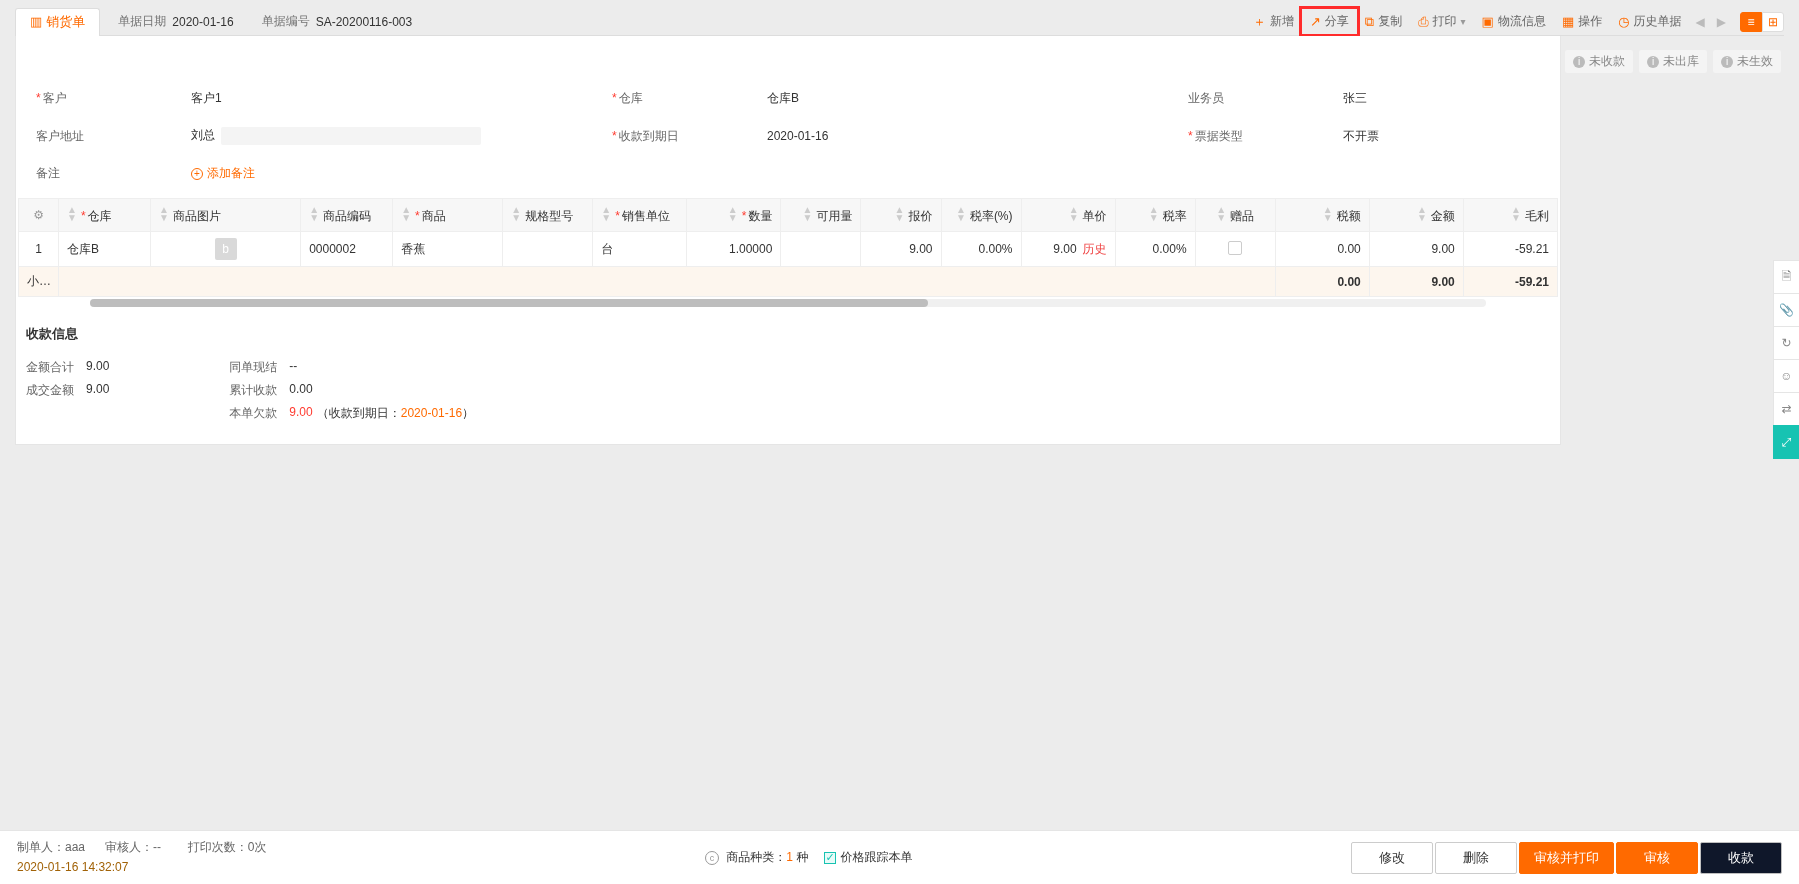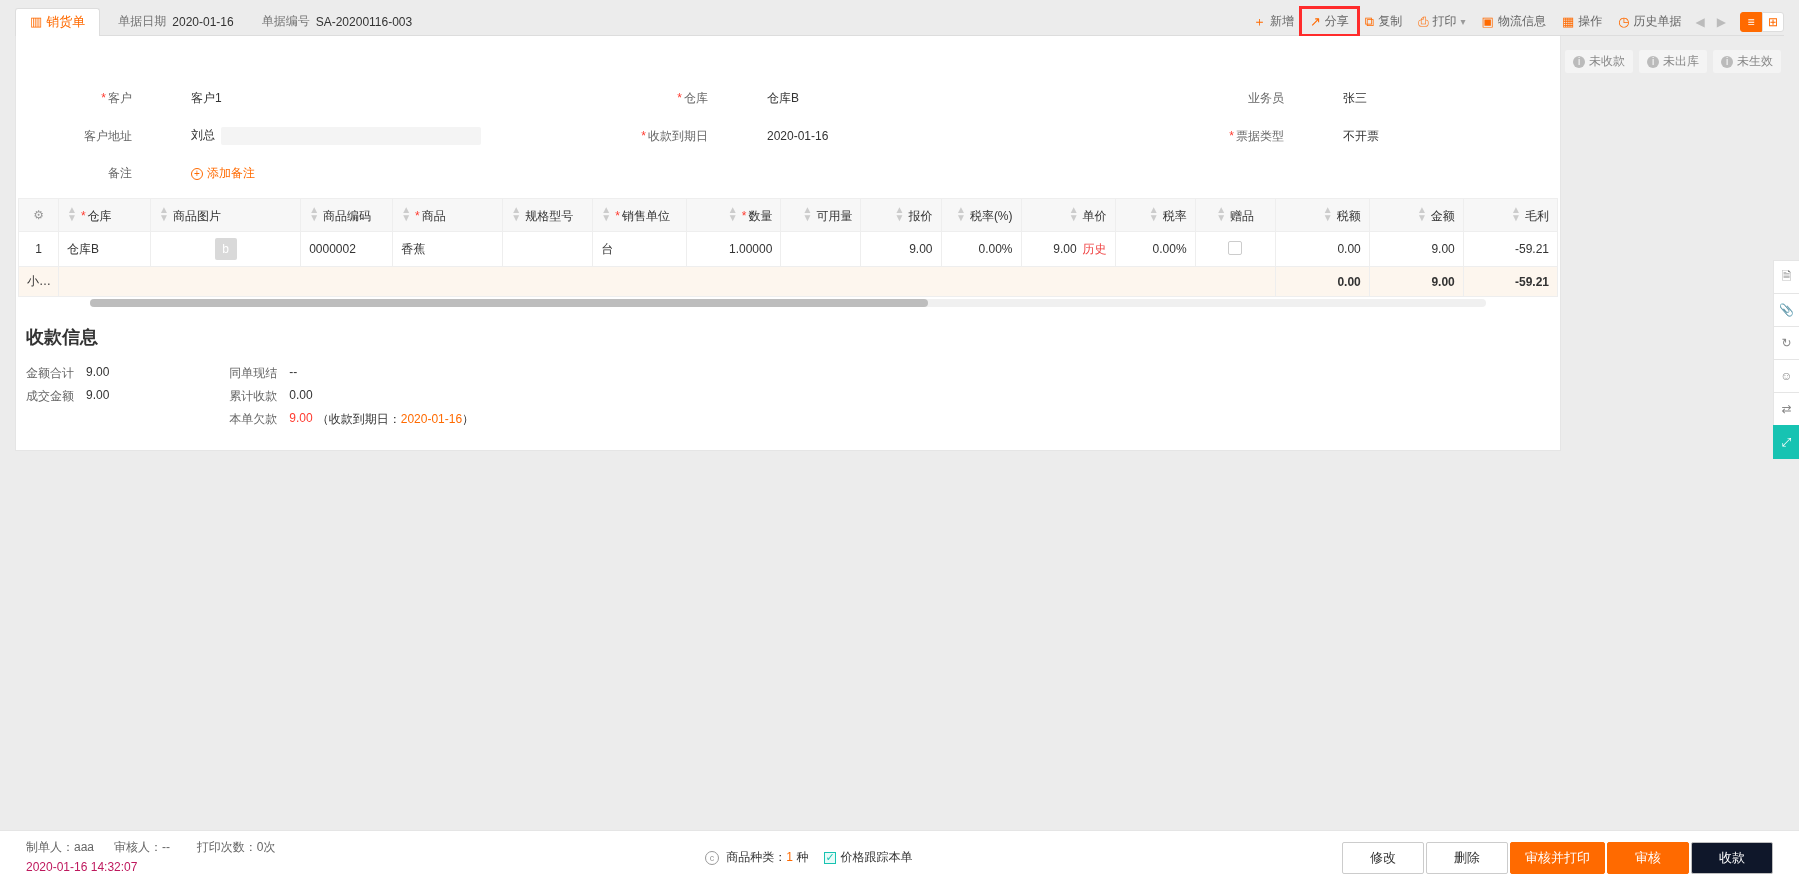--- a/index.html
+++ b/index.html
@@ -72,21 +72,21 @@
   .tag .dot { display:inline-block;width:12px;height:12px;border-radius:50%;
               background:#bbb;color:#fff;font-size:10px;line-height:12px;text-align:center;}
 
   .form-grid {
     display:grid;
     grid-template-columns: 100px 460px 100px 460px 100px auto;
     column-gap:8px; row-gap:20px;
     padding: 40px 20px 2px 20px;
     align-items:center;
   }
-  .lbl { color:#666; text-align:right; padding-right:4px;}
+  .lbl { color:#666; text-align:left; padding-right:4px;}
   .lbl .req { color:#ff3b30; margin-right:2px;}
   .val { color:#333;margin-left:47px;}
   .addr-mask {
     display:inline-block; width:260px; height:18px;
     background:#f4f4f4; border-radius:2px; vertical-align:middle; margin-left:6px;
   }
   .add-note { color:#ff6a00; cursor:pointer; display:inline-flex;align-items:center;gap:4px;}
   .add-note .plus{display:inline-flex;width:12px;height:12px;border:1px solid #ff6a00;border-radius:50%;
                   align-items:center;justify-content:center;font-size:10px;line-height:1;}
 
@@ -115,21 +115,21 @@
   tr.subtotal td { background:#fdf6ee; font-weight:600;}
   tr.subtotal td:first-child{ text-align:center; font-weight:normal;}
   .hscroll {
     height:12px; margin:0 72px 0 72px; position:relative;
   }
   .hscroll .track{position:absolute;left:0;right:0;top:2px;height:8px;background:#f0f0f0;border-radius:4px;}
   .hscroll .thumb{position:absolute;left:0;width:60%;top:2px;height:8px;background:#bdbdbd;border-radius:4px;}
 
   
   .payinfo { padding:16px 10px 6px 10px;}
-  .payinfo h4{margin:0 0 10px 0;font-weight:600;font-size:18px;}
+  .payinfo h4{margin:0 0 10px 0;font-weight:600;font-size:13px;}
   .pay-grid{display:flex; gap:120px;}
   .pcol .prow{display:flex; gap:4px; margin:6px 0;}
   .pcol .plbl{color:#666; min-width:56px;}
   .red{color:#ff3b30;}
   .orange{color:#ff6a00;}
 
   
   .side-rail{
     position:absolute; right:0; top:260px; width:26px;
     display:flex; flex-direction:column;
@@ -137,24 +137,24 @@
   .side-btn{
     width:26px;height:34px;background:#fff;border:1px solid #e5e5e5;border-right:none;
     display:flex;align-items:center;justify-content:center;color:#888;cursor:pointer;margin-bottom:-1px;
   }
   .side-btn.active{background:#17c3b2;color:#fff;border-color:#17c3b2;}
 
   
   .footer{
     position:absolute; left:0; right:0; bottom:0; height:54px;
     background:#fff; border-top:1px solid #e5e5e5;
-    display:flex; align-items:center; padding:0 26px;
+    display:flex; align-items:center; padding:0 17px;
   }
   .foot-left{color:#666; line-height:1.6;}
-  .foot-left .row2{color:#be185d;}
+  .foot-left .row2{color:#a16207;}
   .foot-center{display:flex;align-items:center;gap:16px;margin-left:120px;}
   .foot-center .cnt{color:#ff6a00;}
   .foot-right{margin-left:auto; display:flex; gap:2px;}
   .btn{min-width:82px;height:32px;border-radius:2px;display:flex;align-items:center;justify-content:center;
        padding:0 14px;cursor:pointer;font-size:13px;}
   .btn.ghost{background:#fff;border:1px solid #ccc;color:#333;}
   .btn.primary{background:#ff6a00;color:#fff;border:1px solid #ff6a00;}
   .btn.disabled{background:#0f172a;color:#fff;border:1px solid #bfbfbf;cursor:not-allowed;}
   .chkbox{display:inline-flex;align-items:center;gap:4px;}
   .chkbox .box{width:12px;height:12px;border:1px solid #17c3b2;background:#e7fbf8;position:relative;}

